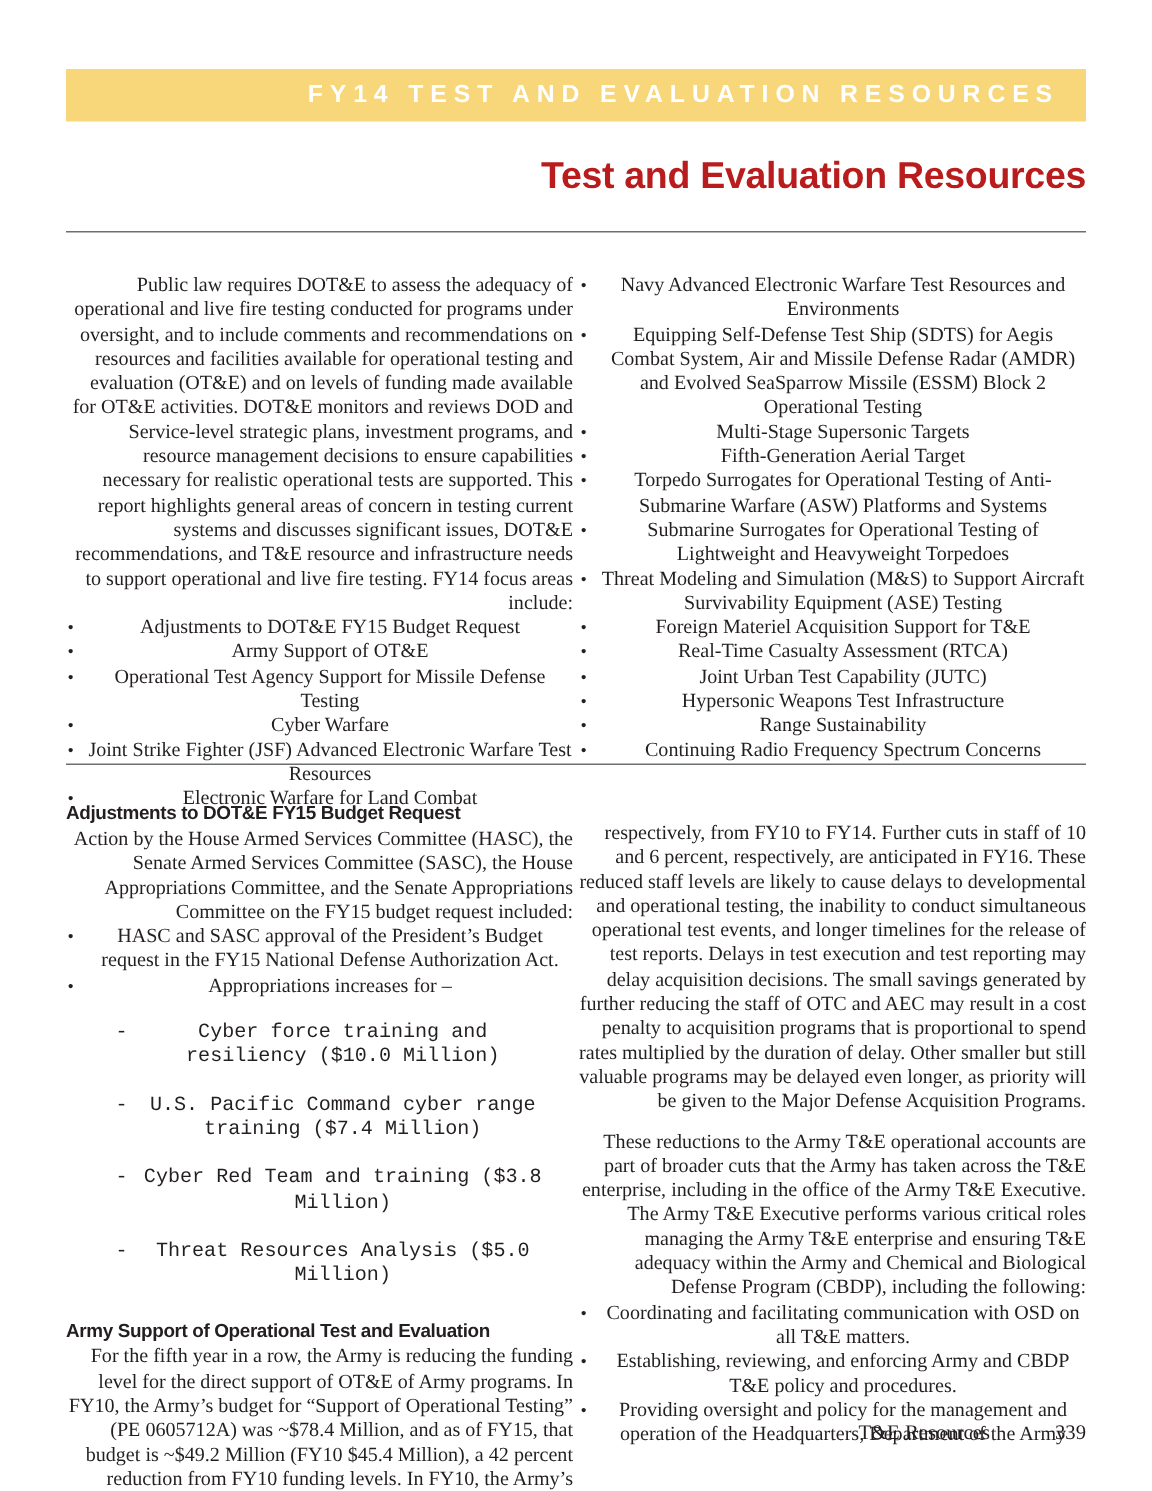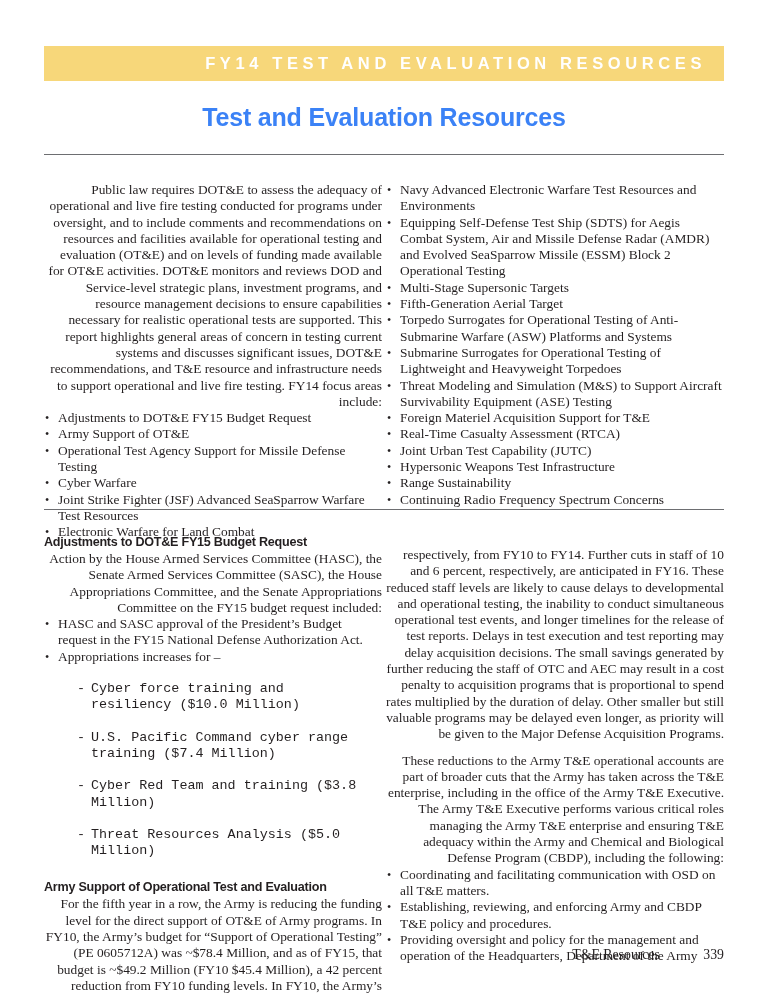--- a/index.html
+++ b/index.html
@@ -43,26 +43,26 @@
     letter-spacing: 4.6px;
     white-space: nowrap;
   }
 
   
   .page-title {
     position: absolute;
     left: 44px;
     top: 103px;
     width: 680px;
-    text-align: center;
+    text-align: right;
     font-family: "Liberation Sans", sans-serif;
     font-weight: bold;
     font-size: 25px;
     letter-spacing: -0.2px;
-    color: #3b82f6;
+    color: #b91c1c;
   }
 
   .rule {
     position: absolute;
     left: 44px;
     width: 680px;
     height: 1px;
     background: #6d6e71;
   }
   .rule-top { top: 154px; }
@@ -77,20 +77,21 @@
   .col-right { left: 386px; }
 
   .intro-left  { top: 182px; }
   .intro-right { top: 182px; }
   .body-left   { top: 534px; }
   .body-right  { top: 547px; }
 
   p, ul {
     margin: 0;
     padding: 0;
+    text-align: center;
   }
   .para {
     font-size: 13.4px;
     line-height: 16.3px;
     text-align: right;
     margin-bottom: 0;
   }
   .para + .para {
     margin-top: 10px;
   }
@@ -177,21 +178,21 @@
 
   <div class="rule rule-top"></div>
 
   <div class="col col-left intro-left">
     <p class="para">Public law requires DOT&amp;E to assess the adequacy of operational and live fire testing conducted for programs under oversight, and to include comments and recommendations on resources and facilities available for operational testing and evaluation (OT&amp;E) and on levels of funding made available for OT&amp;E activities.  DOT&amp;E monitors and reviews DOD and Service-level strategic plans, investment programs, and resource management decisions to ensure capabilities necessary for realistic operational tests are supported.  This report highlights general areas of concern in testing current systems and discusses significant issues, DOT&amp;E recommendations, and T&amp;E resource and infrastructure needs to support operational and live fire testing.  FY14 focus areas include:</p>
     <ul class="bullets">
       <li>Adjustments to DOT&amp;E FY15 Budget Request</li>
       <li>Army Support of OT&amp;E</li>
       <li>Operational Test Agency Support for Missile Defense Testing</li>
       <li>Cyber Warfare</li>
-      <li>Joint Strike Fighter (JSF) Advanced SeaSparrow Warfare Test Resources</li>
+      <li>Joint Strike Fighter (JSF) Advanced Electronic Warfare Test Resources</li>
       <li>Electronic Warfare for Land Combat</li>
     </ul>
   </div>
 
   <div class="col col-right intro-right">
     <ul class="bullets">
       <li>Navy Advanced Electronic Warfare Test Resources and Environments</li>
       <li>Equipping Self-Defense Test Ship (SDTS) for Aegis Combat System, Air and Missile Defense Radar (AMDR) and Evolved SeaSparrow Missile (ESSM) Block 2 Operational Testing</li>
       <li>Multi-Stage Supersonic Targets</li>
       <li>Fifth-Generation Aerial Target</li>

